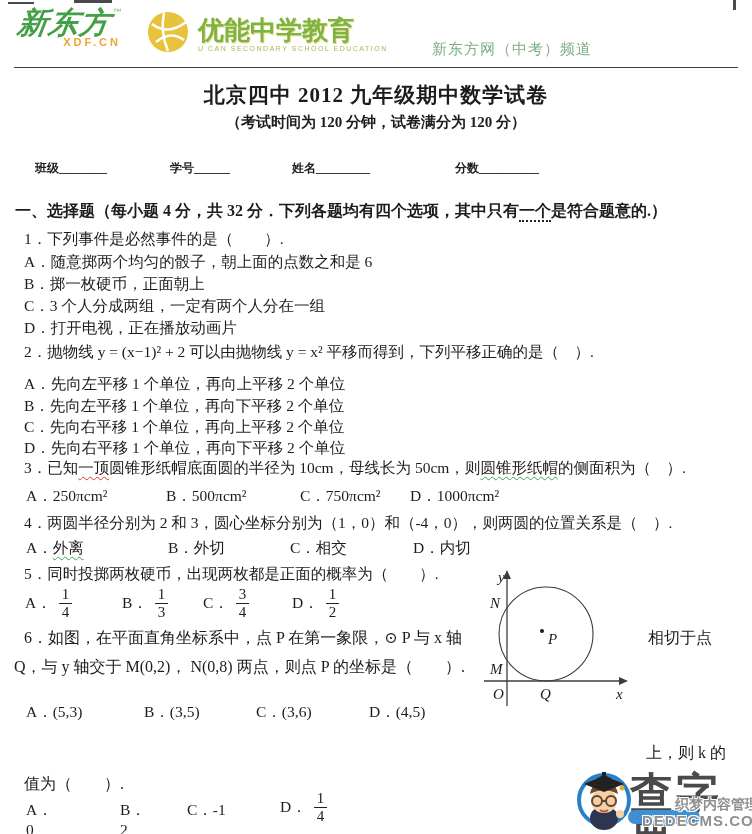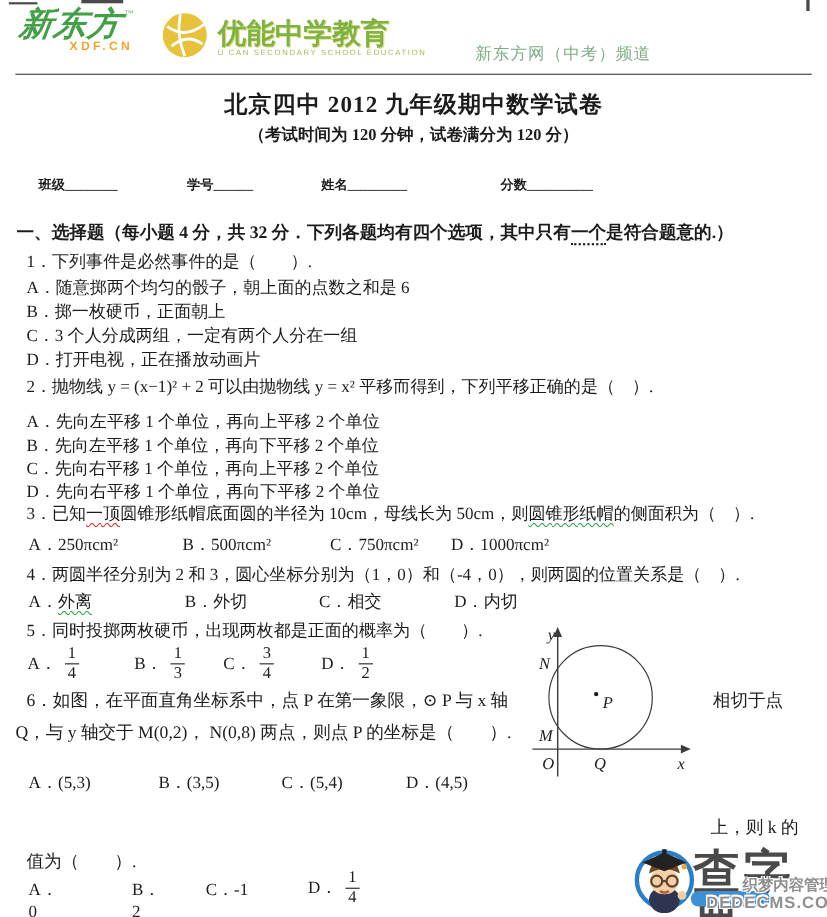--- a/index.html
+++ b/index.html
@@ -178,21 +178,21 @@
       <text x="15" y="131" font-size="15" font-style="italic" fill="#1c1c1c" font-family="Liberation Serif,serif">O</text>
       <text x="62" y="131" font-size="15" font-style="italic" fill="#1c1c1c" font-family="Liberation Serif,serif">Q</text>
       <text x="138" y="131" font-size="15" font-style="italic" fill="#1c1c1c" font-family="Liberation Serif,serif">x</text>
       <text x="70" y="76" font-size="15" font-style="italic" fill="#1c1c1c" font-family="Liberation Serif,serif">P</text>
     </svg>
   </div>
 
   <div class="abs t15 optrow">
     <span class="abs" style="left:26px;top:702px;">A．(5,3)</span>
     <span class="abs" style="left:144px;top:702px;">B．(3,5)</span>
-    <span class="abs" style="left:256px;top:702px;">C．(5,4)</span>
+    <span class="abs" style="left:256px;top:702px;">C．(3,6)</span>
     <span class="abs" style="left:369px;top:702px;">D．(4,5)</span>
   </div>
 
   <div class="abs t16" style="left:646px;top:743px;">上，则 k 的</div>
   <div class="abs t16" style="left:24px;top:774px;">值为（　　）.</div>
   <div class="abs">
     <span class="abs t15" style="left:26px;top:800px;">A．0</span>
     <span class="abs t15" style="left:120px;top:800px;">B．2</span>
     <span class="abs t15" style="left:187px;top:800px;">C．-1</span>
     <span class="abs fopt" style="left:280px;top:790px;">

